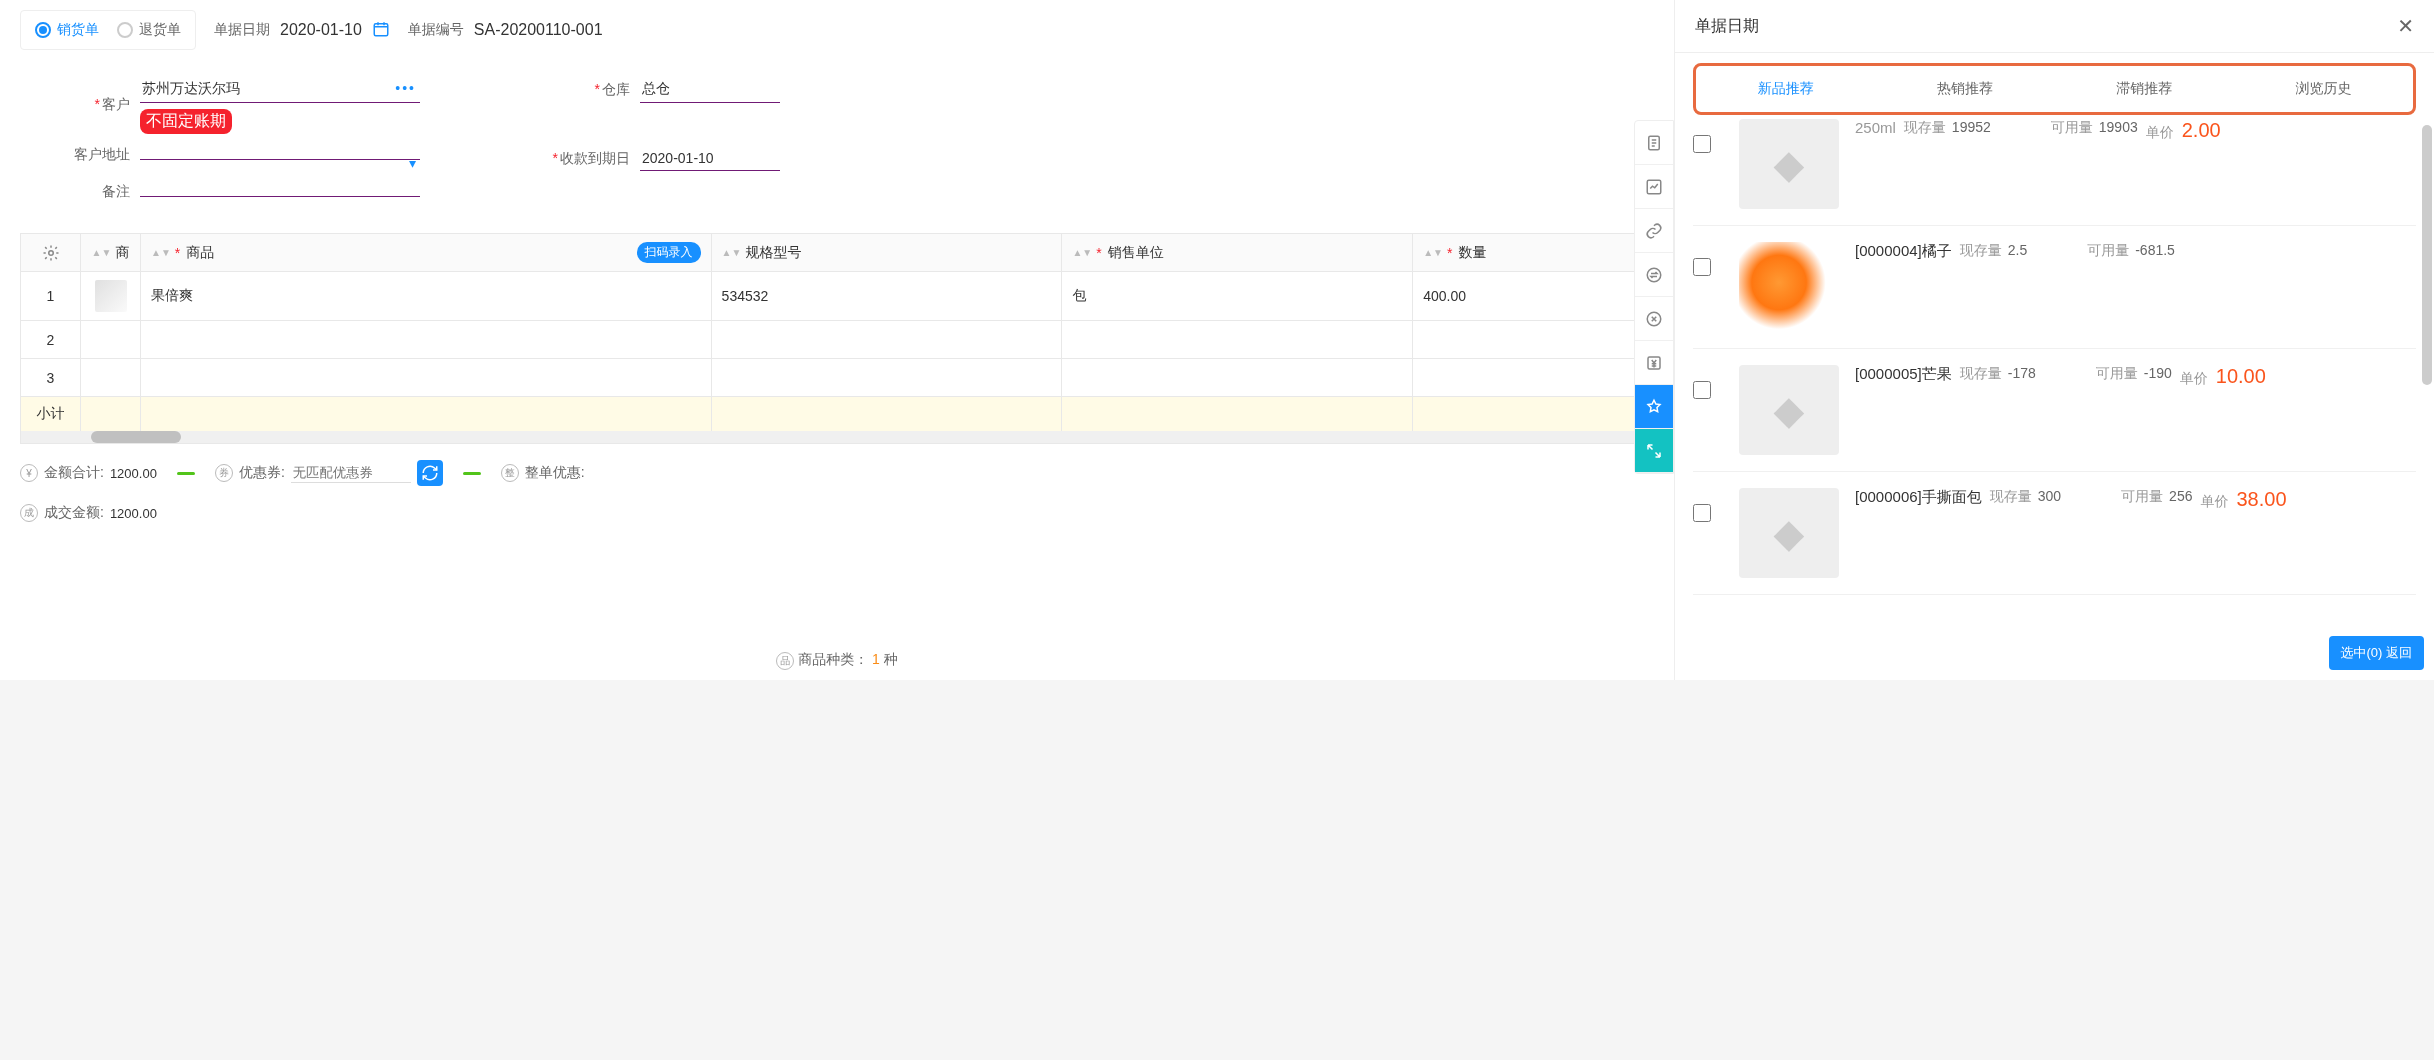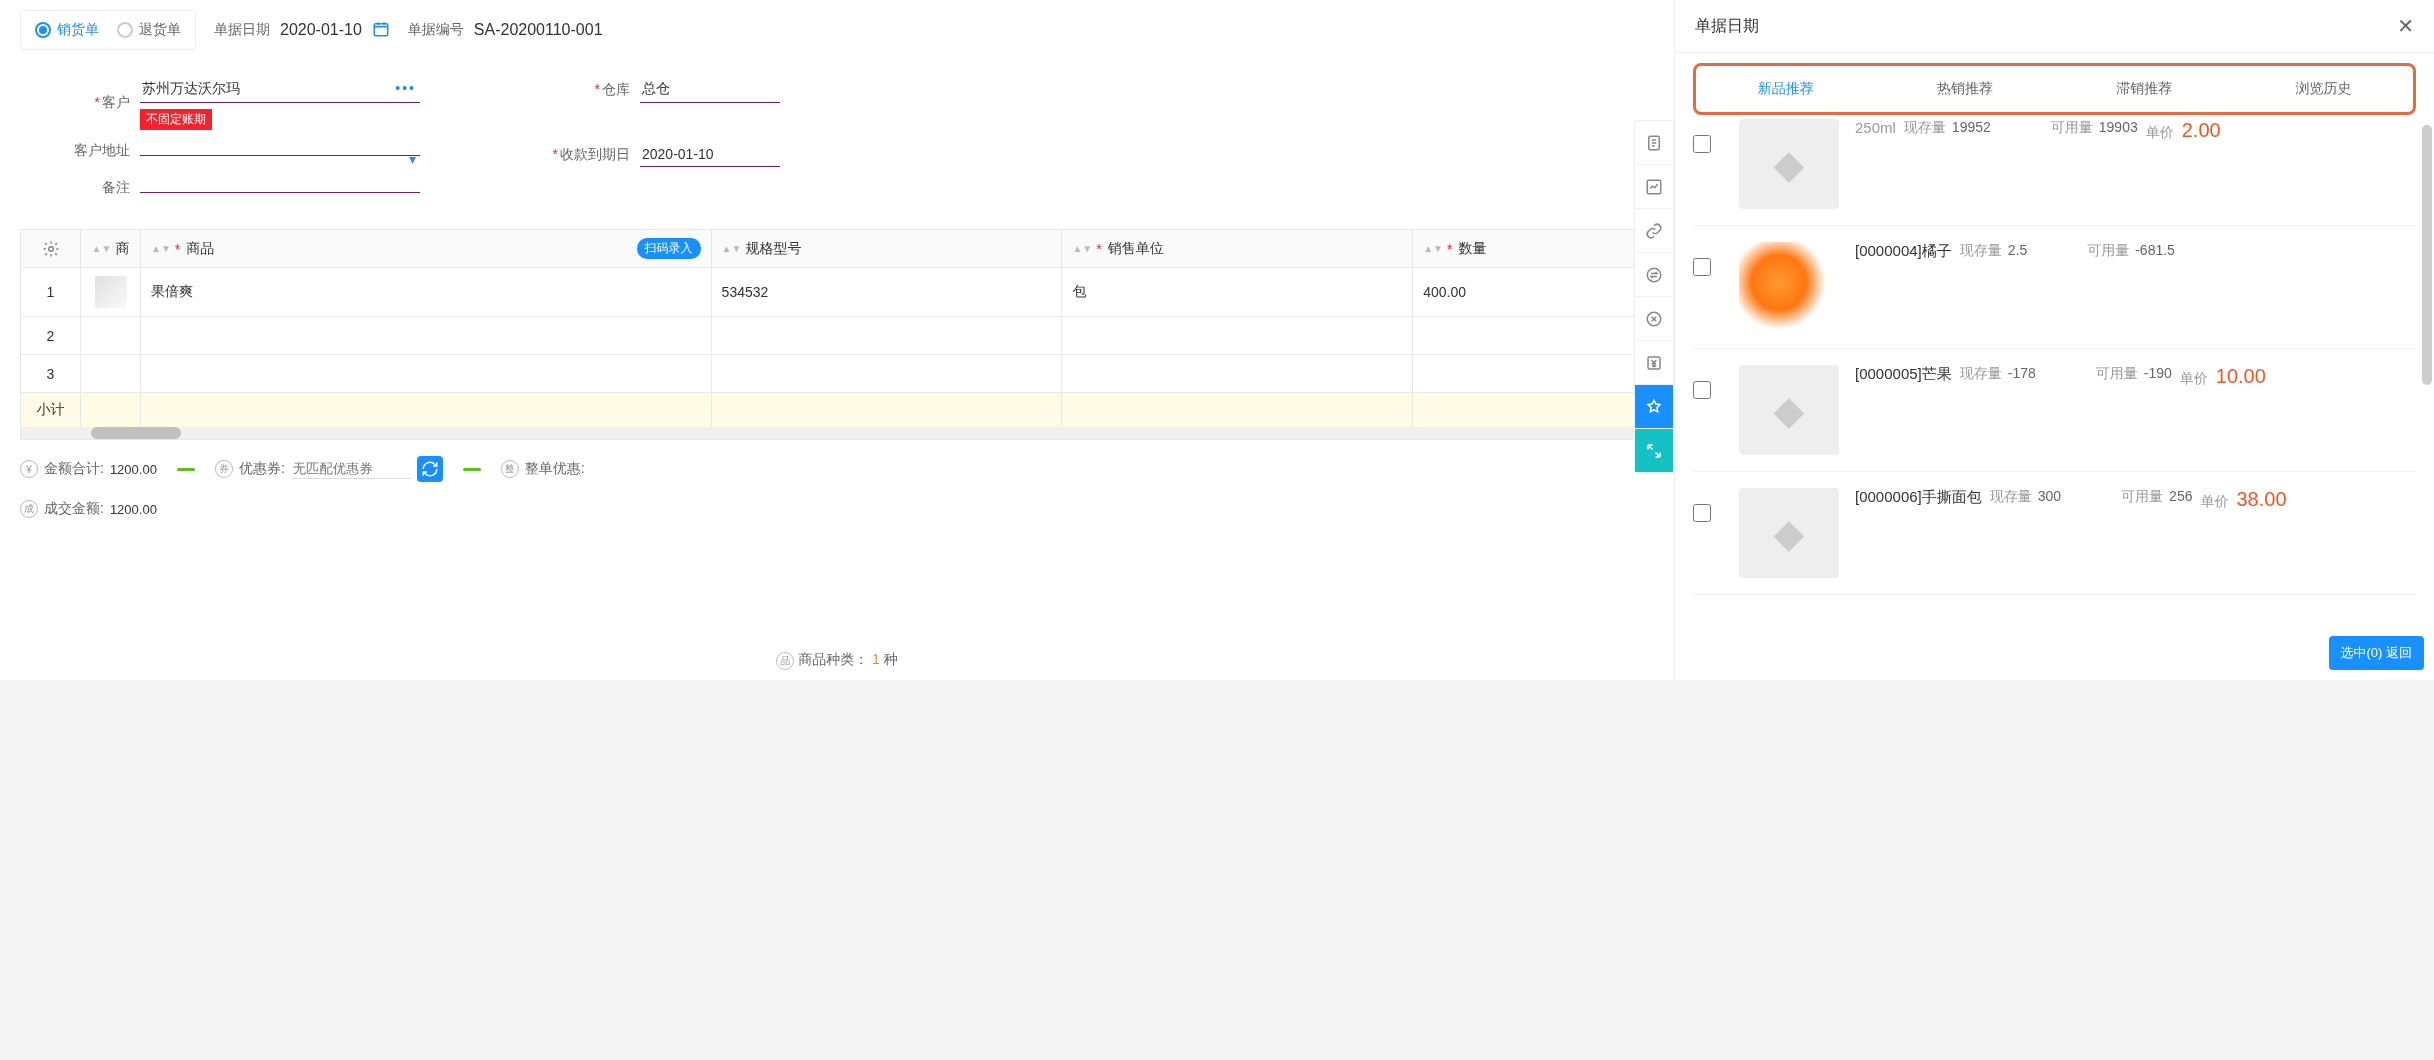--- a/index.html
+++ b/index.html
@@ -24,21 +24,21 @@
 
 .form-area { padding: 10px 20px; }
 .form-row { display: flex; gap: 40px; margin-bottom: 12px; align-items: flex-start; }
 .form-field { display: flex; align-items: center; gap: 10px; }
 .form-label { width: 90px; text-align: right; color: #666; }
 .req { color: #f5222d; margin-right: 2px; }
 .form-input { min-width: 280px; border-bottom: 1px solid #701a75; padding: 4px 2px; color: #333; position: relative; }
 .form-input.wide { min-width: 280px; }
 .dots { color: #1890ff; position: absolute; right: 4px; cursor: pointer; letter-spacing: 2px; }
 .chev-down { color: #1890ff; position: absolute; right: 4px; cursor: pointer; }
-.tag-red { background: #f5222d; color: #fff; font-size: 12px; padding: 2px 6px; display: inline-block; }
+.tag-red { background: #f5222d; color: #fff; font-size: 16px; padding: 2px 6px; display: inline-block; border-radius: 8px; }
 
 
 .table-wrap { margin-top: 10px; border: 1px solid #e8e8e8; }
 .thead { display: flex; background: #fafafa; border-bottom: 1px solid #e8e8e8; }
 .th, .td { padding: 8px 10px; border-right: 1px solid #e8e8e8; display: flex; align-items: center; gap: 4px; }
 .th:last-child, .td:last-child { border-right: none; }
 .col-idx { width: 60px; justify-content: center; }
 .col-img { width: 60px; justify-content: center; }
 .col-name { flex: 2; position: relative; }
 .col-spec { flex: 1.2; }

